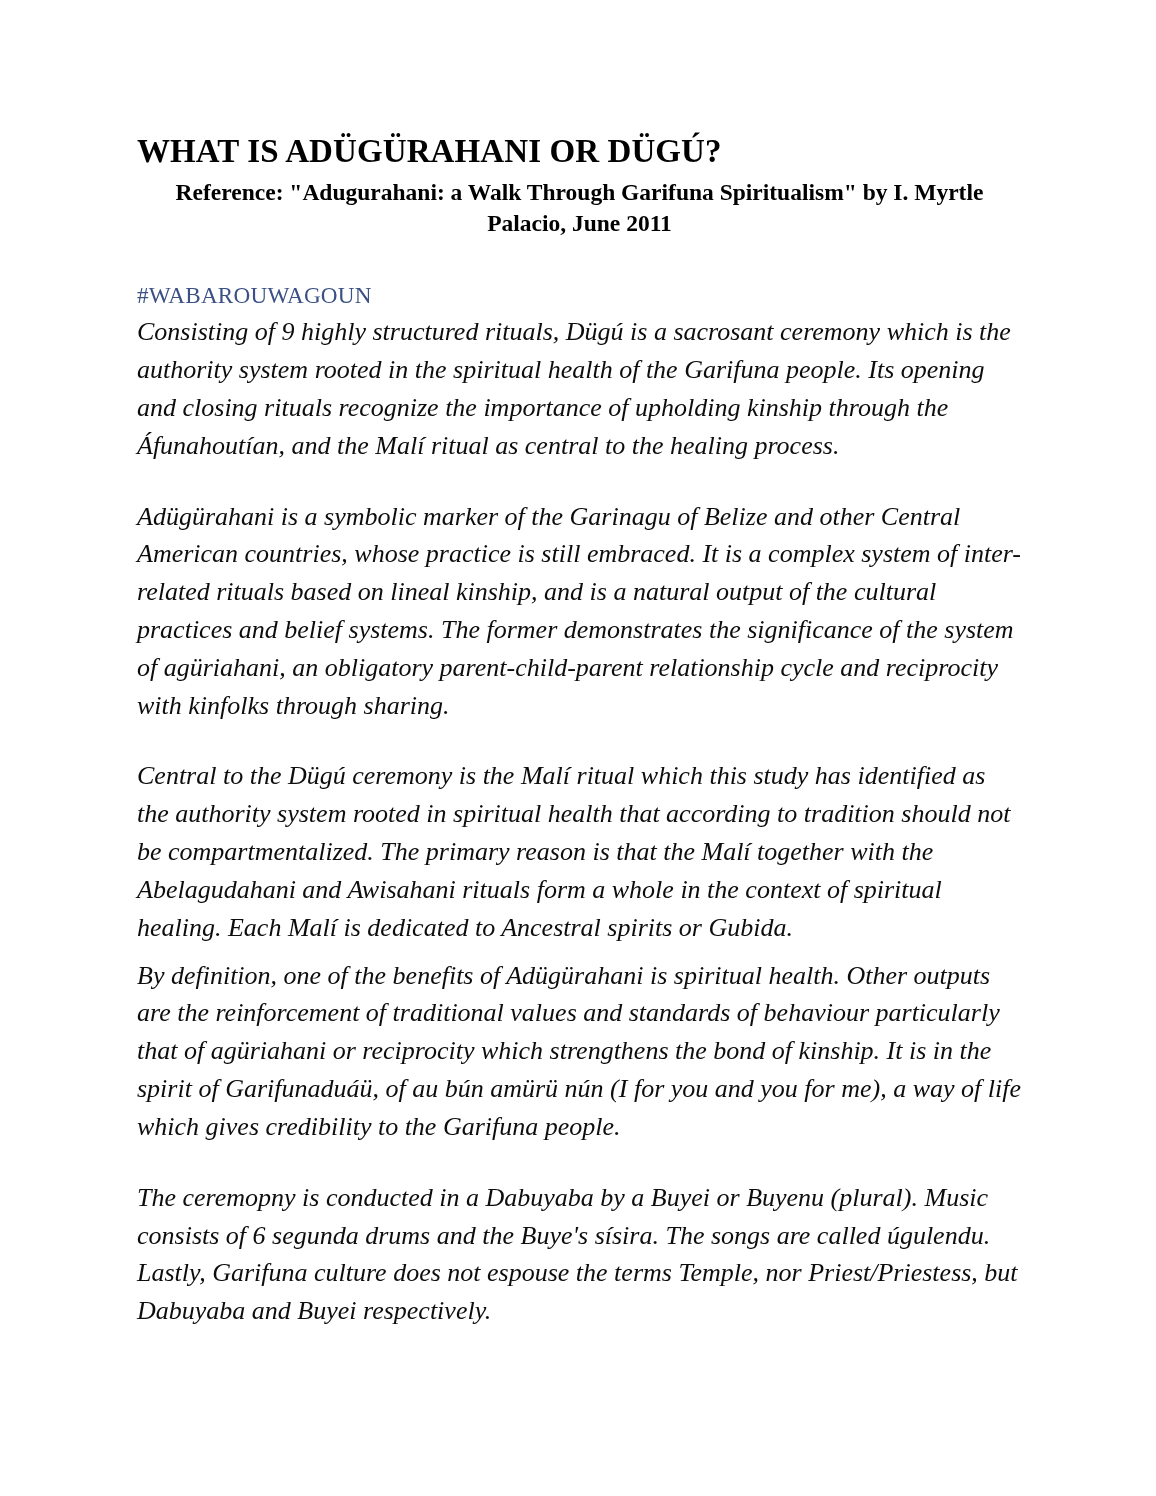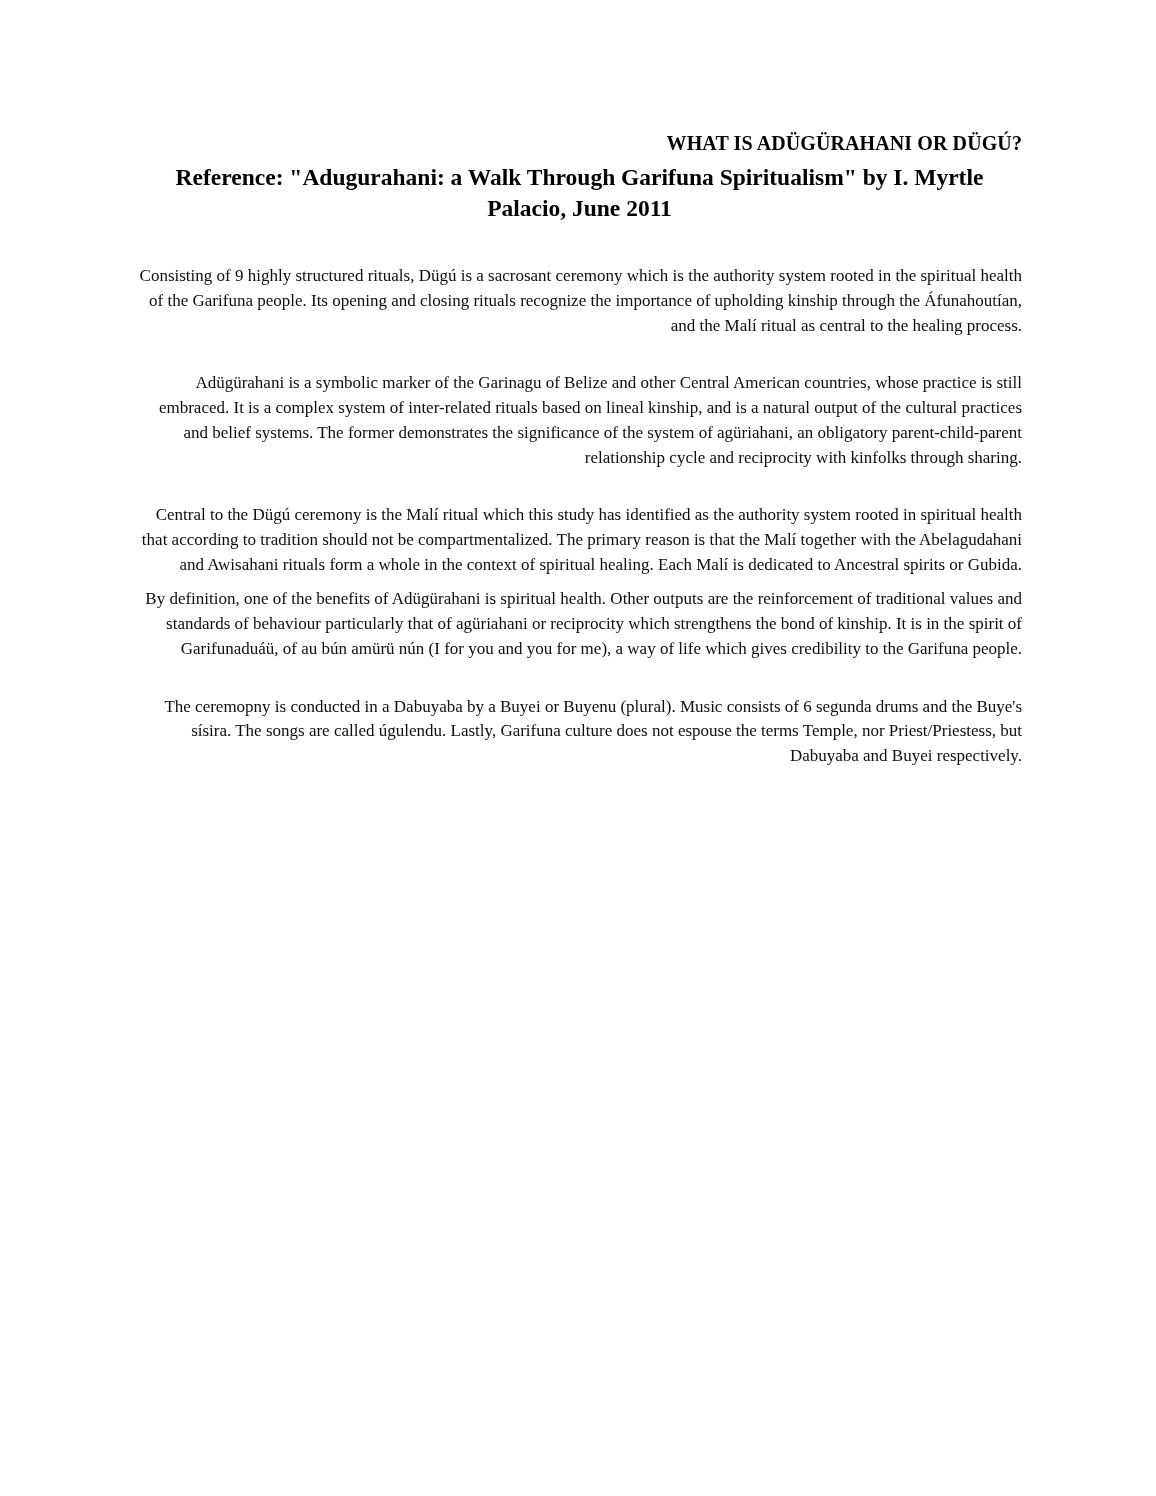--- a/index.html
+++ b/index.html
@@ -23,44 +23,45 @@
     padding: 0;
     overflow: hidden;
   }
   .content {
     position: absolute;
     left: 137px;
     top: 132px;
     width: 885px;
   }
   .doc-title {
-    font-size: 20px;
+    font-size: 33px;
     font-weight: bold;
-    text-align: right;
+    text-align: left;
     line-height: 1.18;
     margin: 0 0 6px 0;
     letter-spacing: 0.1px;
   }
   .doc-subtitle {
     font-size: 23.5px;
     font-weight: bold;
     text-align: center;
     line-height: 1.33;
     margin: 0;
     padding: 0 18px;
   }
   .body-block {
     margin-top: 40px;
   }
   p.para {
-    font-size: 17px;
+    font-size: 26px;
     line-height: 1.455;
     margin: 0;
-    text-align: right;
+    text-align: left;
     color: #0d0d0d;
+    font-style: italic;
   }
   p.para + p.para {
     margin-top: 10px;
   }
   .hashtag {
     font-size: 23.2px;
     line-height: 1.455;
     margin: 0;
     color: #3b5084;
     letter-spacing: 0.2px;
@@ -74,20 +75,21 @@
 
 <div class="page">
   <div class="content">
 
     <h1 class="doc-title">WHAT IS ADÜGÜRAHANI OR DÜGÚ?</h1>
 
     <h2 class="doc-subtitle">Reference:  "Adugurahani: a Walk Through Garifuna Spiritualism" by I. Myrtle Palacio, June 2011</h2>
 
     <div class="body-block">
 
+      <p class="hashtag">#WABAROUWAGOUN</p>
 
       <p class="para">Consisting of 9 highly structured rituals, Dügú is a sacrosant ceremony which is the authority system rooted in the spiritual health of the Garifuna people. Its opening and closing rituals recognize the importance of upholding kinship through the Áfunahoutían, and the Malí ritual as central to the healing process.</p>
 
       <p class="para gap-before">Adügürahani is a symbolic marker of the Garinagu of Belize and other Central American countries, whose practice is still embraced. It is a complex system of inter-related rituals based on lineal kinship, and is a natural output of the cultural practices and belief systems. The former demonstrates the significance of the system of agüriahani, an obligatory parent-child-parent relationship cycle and reciprocity with kinfolks through sharing.</p>
 
       <p class="para gap-before">Central to the Dügú ceremony is the Malí ritual which this study has identified as the authority system rooted in spiritual health that according to tradition should not be compartmentalized. The primary reason is that the Malí together with the Abelagudahani and Awisahani rituals form a whole in the context of spiritual healing. Each Malí is dedicated to Ancestral spirits or Gubida.</p>
 
       <p class="para">By definition, one of the benefits of Adügürahani is spiritual health. Other outputs are the reinforcement of traditional values and standards of behaviour particularly that of agüriahani or reciprocity which strengthens the bond of kinship. It is in the spirit of Garifunaduáü, of au bún amürü nún (I for you and you for me), a way of life which gives credibility to the Garifuna people.</p>
 
       <p class="para gap-before">The ceremopny is conducted in a Dabuyaba by a Buyei or Buyenu (plural). Music consists of 6 segunda drums and the Buye's sísira. The songs are called úgulendu. Lastly, Garifuna culture does not espouse the terms Temple, nor Priest/Priestess, but Dabuyaba and Buyei respectively.</p>

